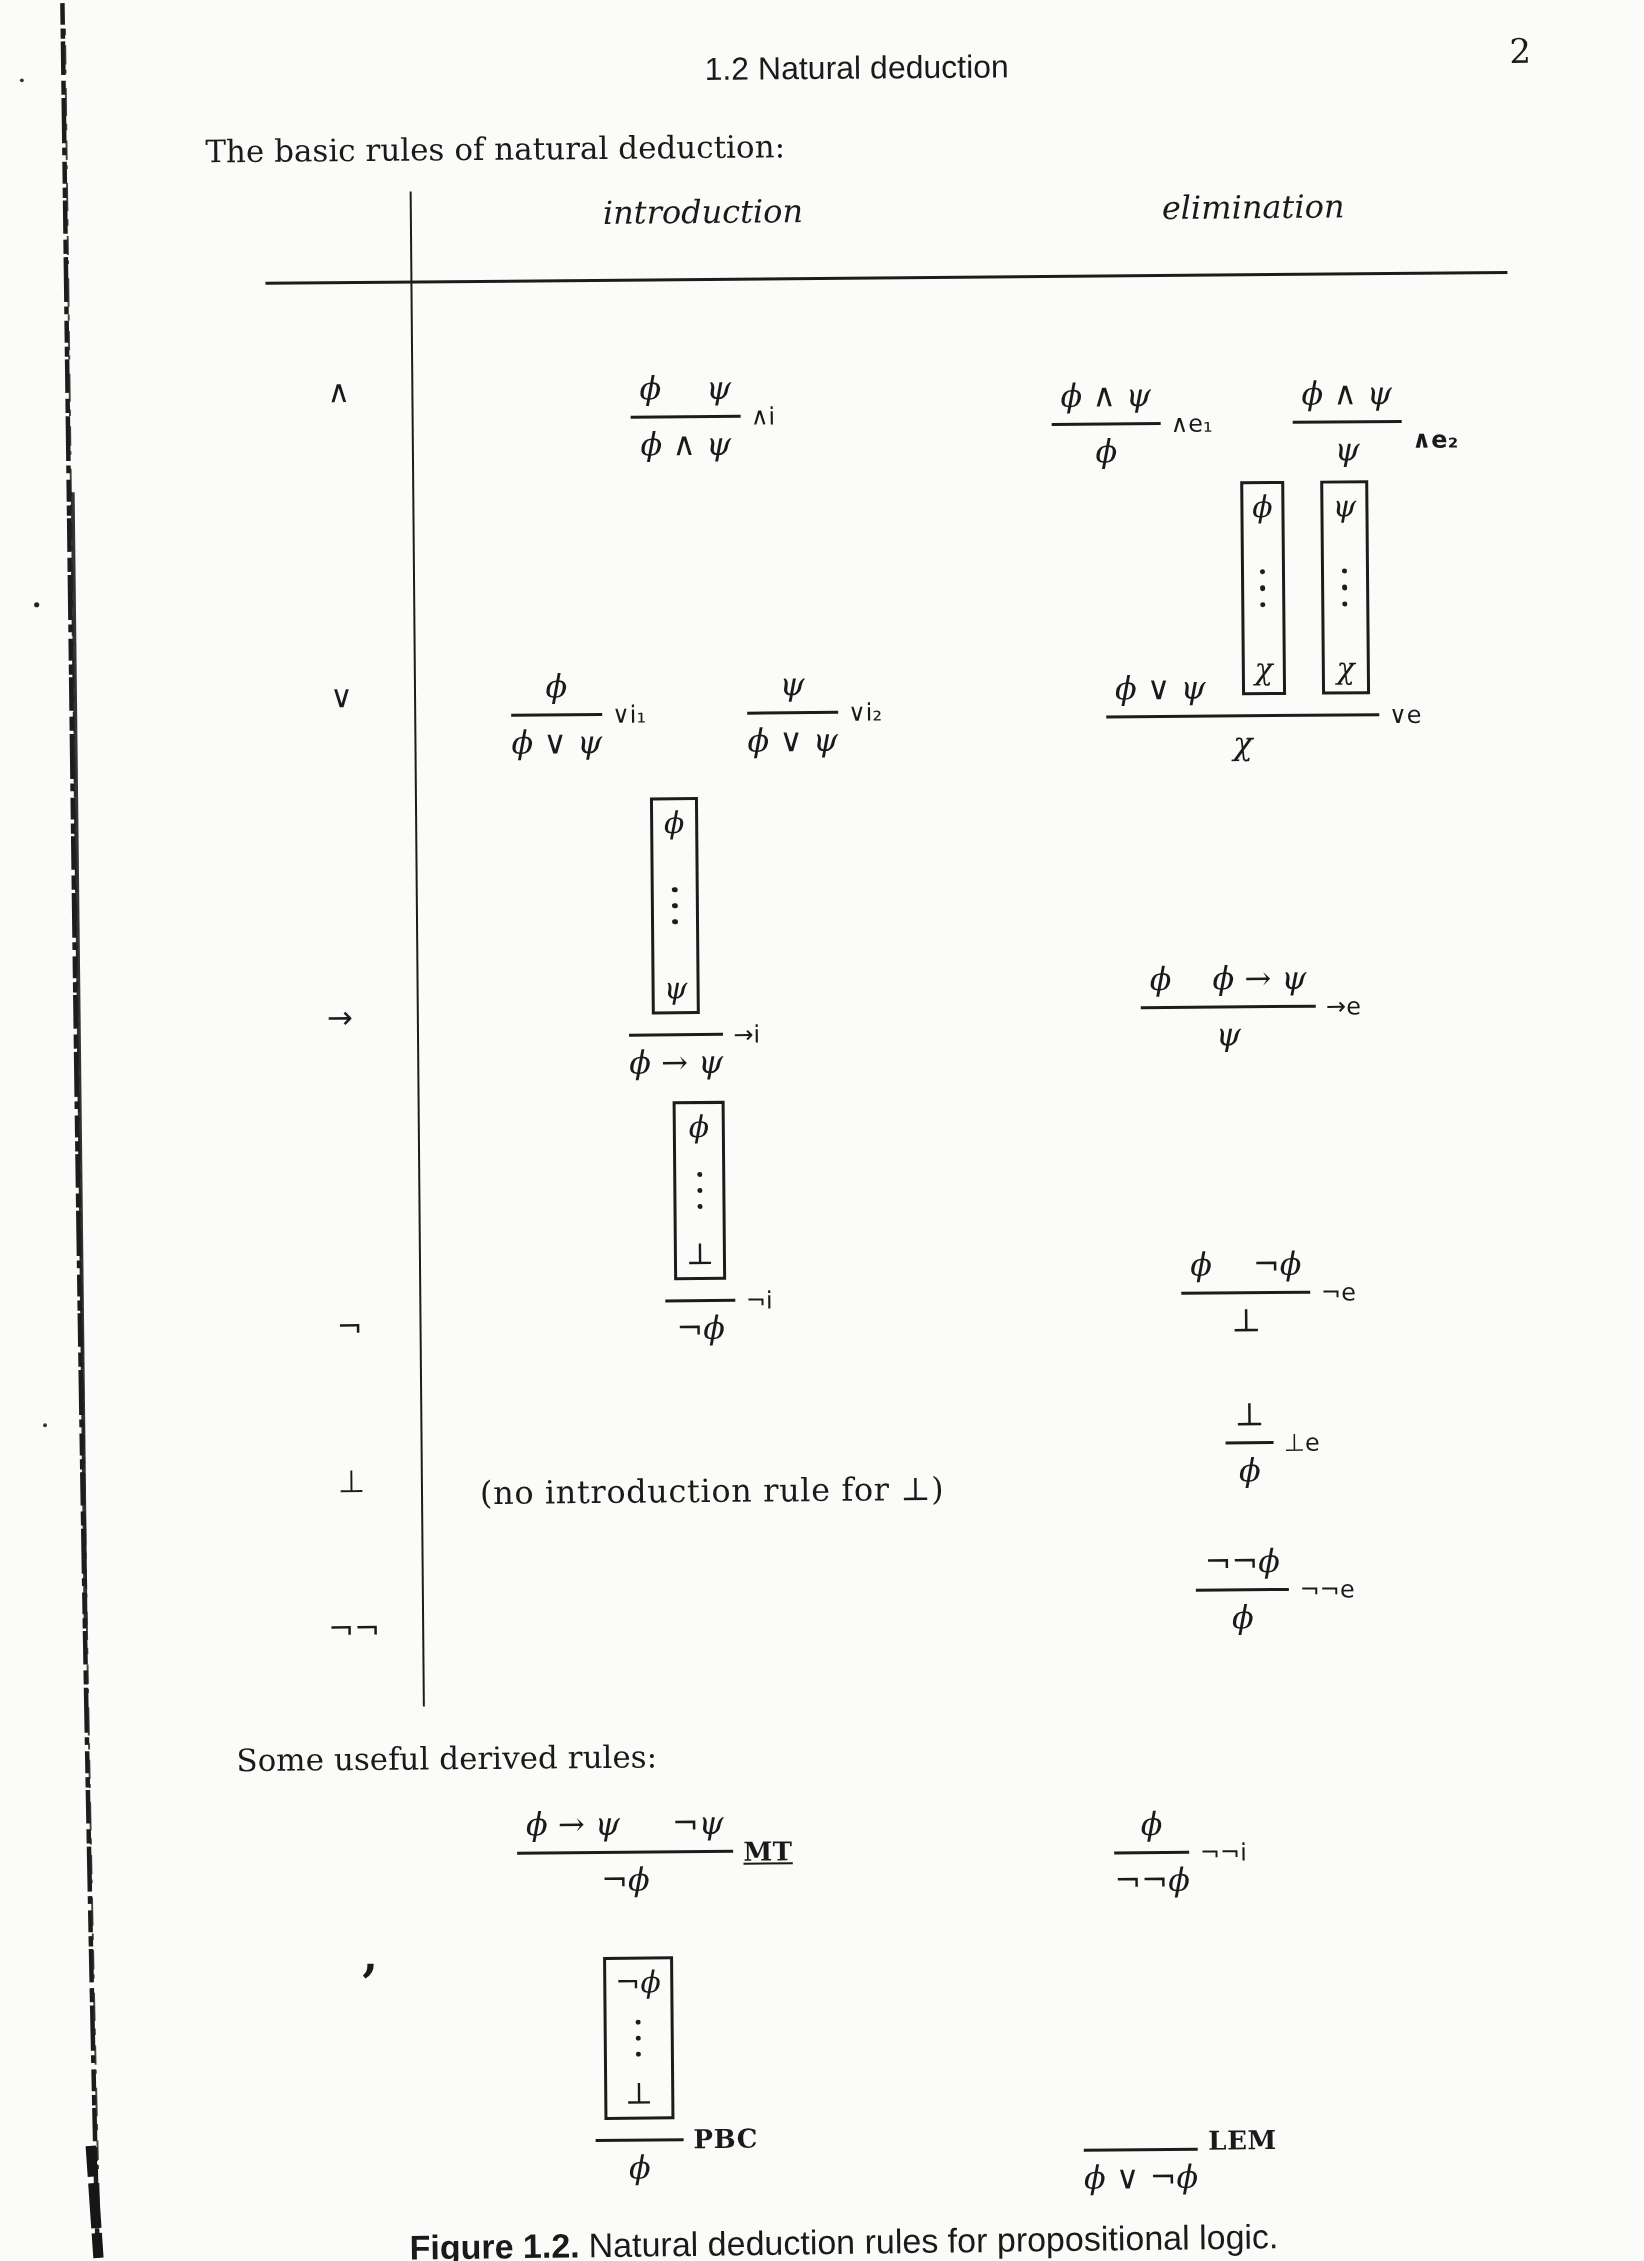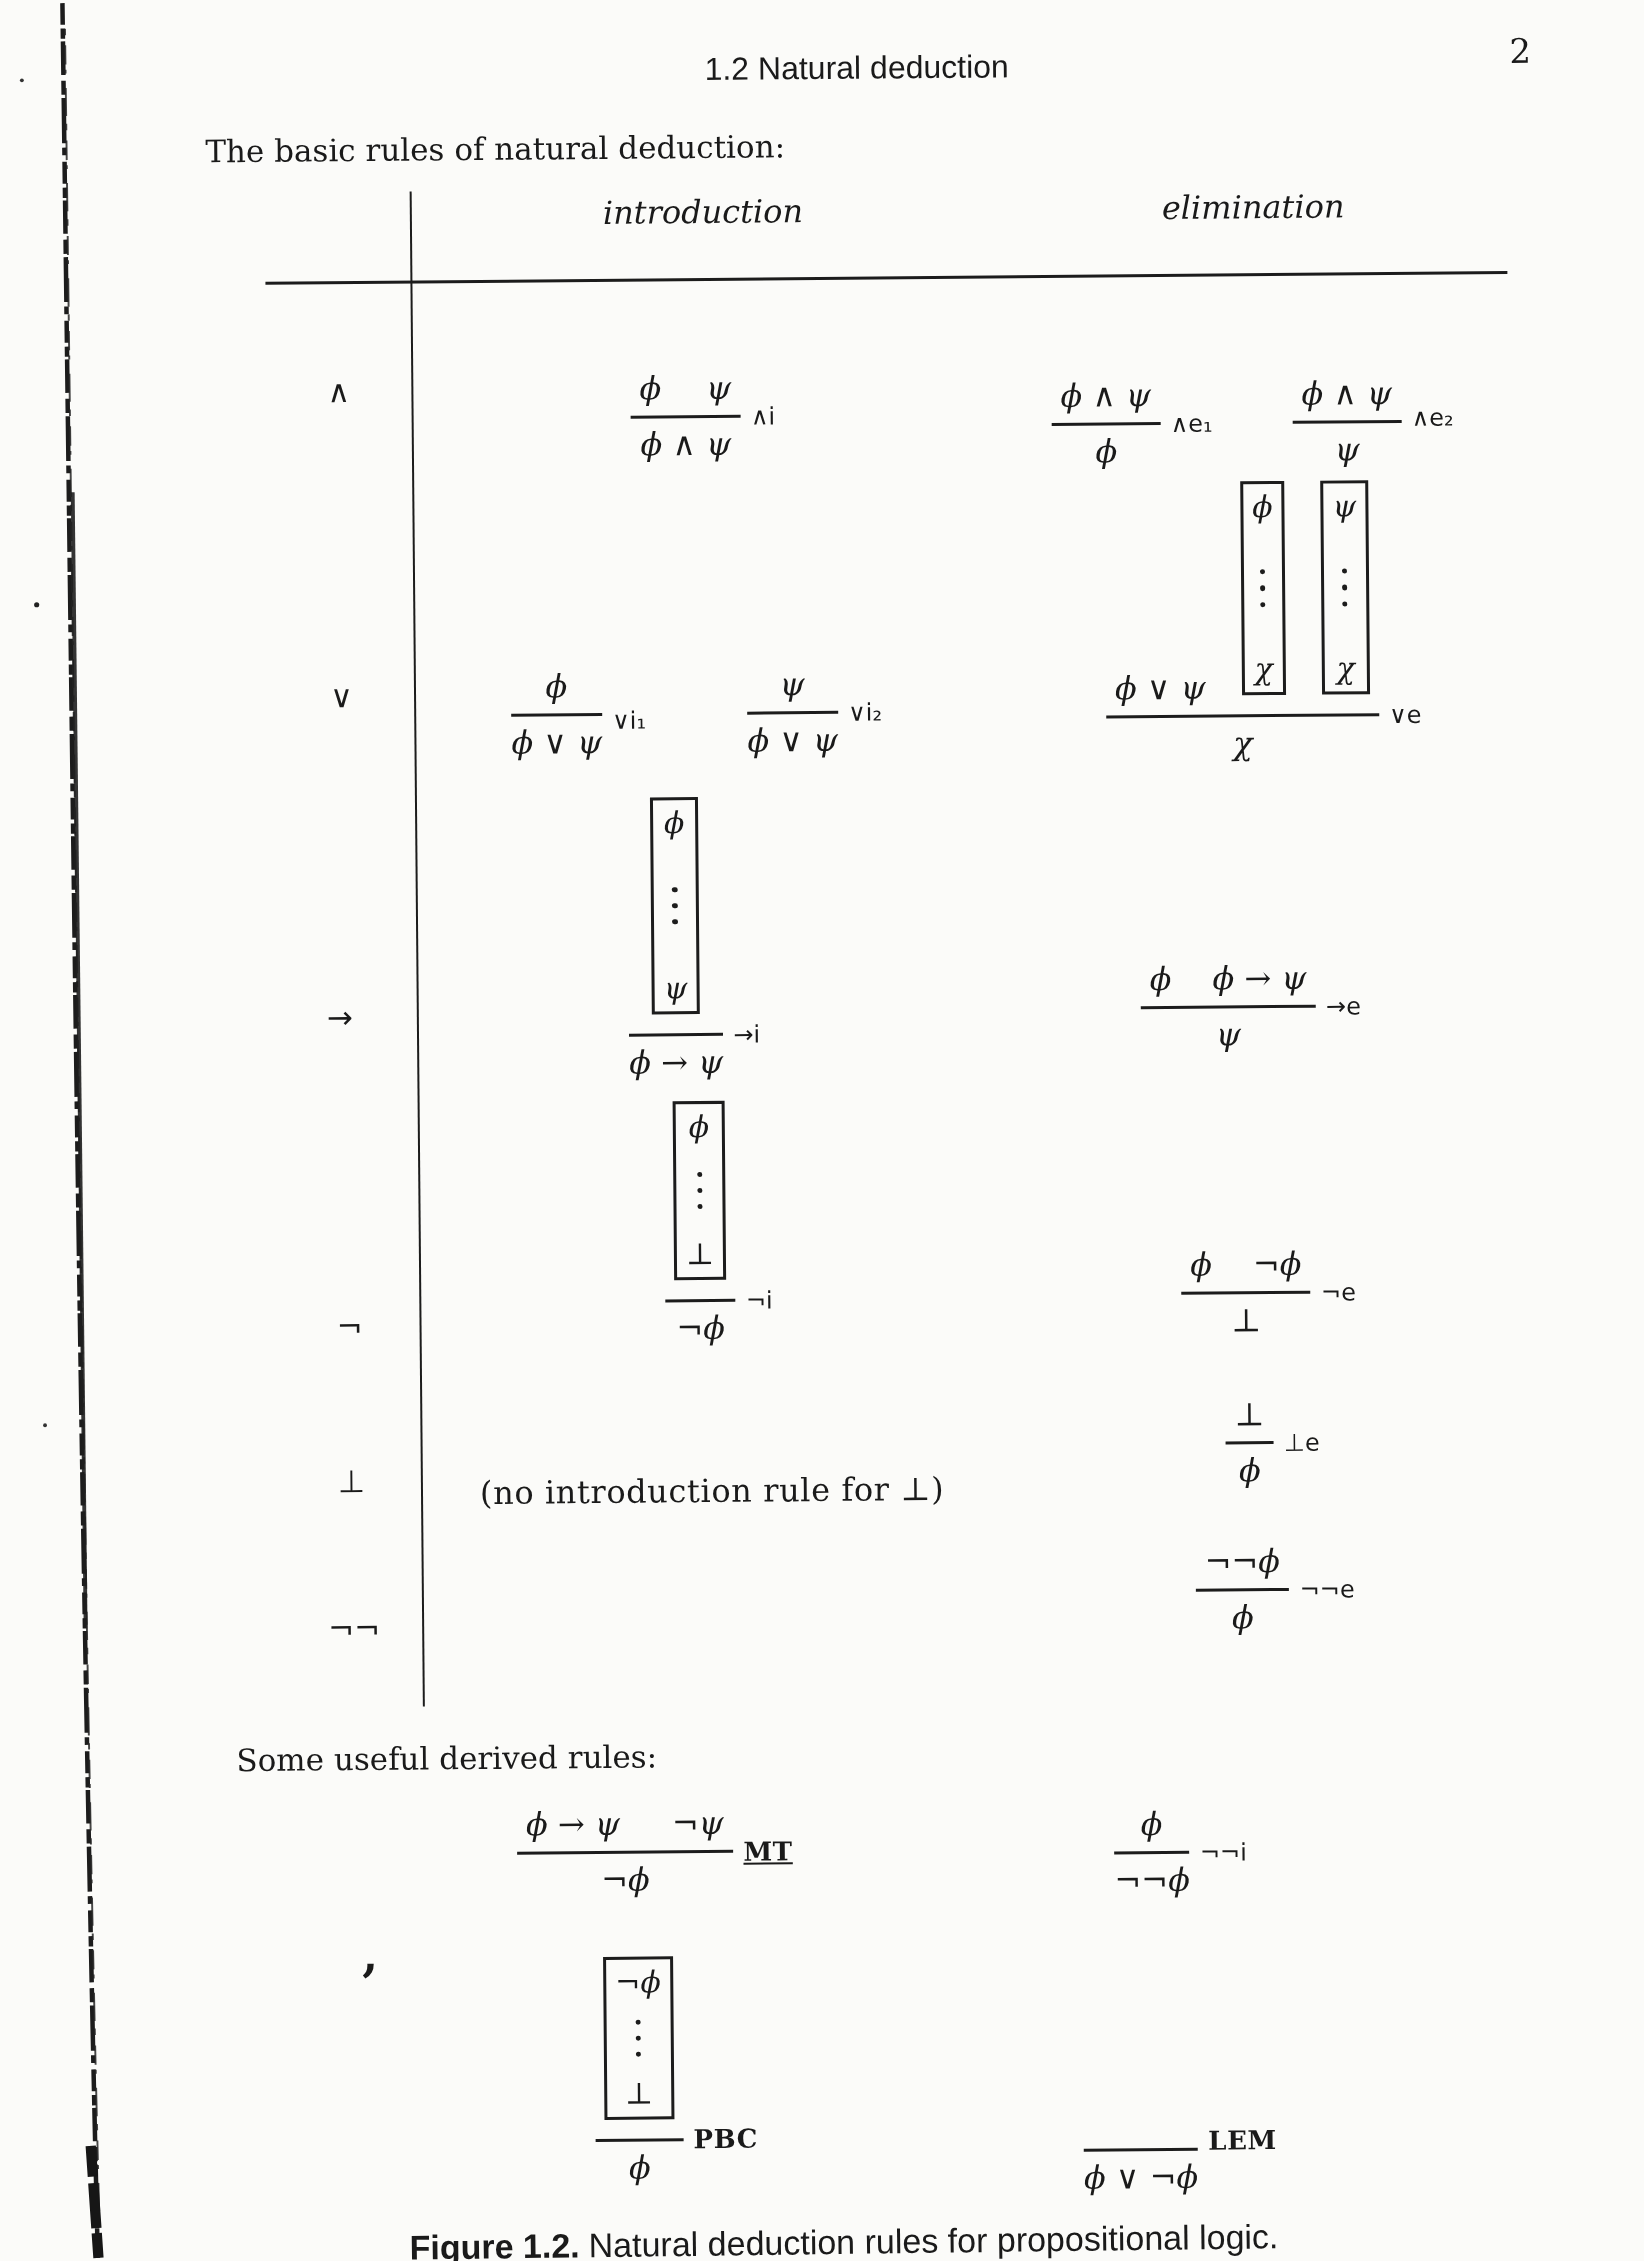--- a/index.html
+++ b/index.html
@@ -121,28 +121,28 @@
           </span>
           <span class="bar"></span>
           <span class="den"><span class="fm">ϕ</span></span>
         </span><span class="rlabel" style="top: 34px;">∧e₁</span></div>
     <div class="rule" id="rule-and-e2"><span class="frac">
           <span class="num">
             <span class="fm">ϕ ∧ ψ</span>
           </span>
           <span class="bar"></span>
           <span class="den"><span class="fm">ψ</span></span>
-        </span><span class="rlabel" style="top: 30px;">∧e₂</span></div>
+        </span><span class="rlabel" style="top: 52px; font-weight: bold;">∧e₂</span></div>
     <div class="rule" id="rule-or-i1"><span class="frac">
           <span class="num">
             <span class="fm">ϕ</span>
           </span>
           <span class="bar"></span>
           <span class="den"><span class="fm">ϕ ∨ ψ</span></span>
-        </span><span class="rlabel" style="top: 40px;">∨i₁</span></div>
+        </span><span class="rlabel" style="top: 34px;">∨i₁</span></div>
     <div class="rule" id="rule-or-i2"><span class="frac">
           <span class="num">
             <span class="fm">ψ</span>
           </span>
           <span class="bar"></span>
           <span class="den"><span class="fm">ϕ ∨ ψ</span></span>
         </span><span class="rlabel" style="top: 34px;">∨i₂</span></div>
     <div class="rule" id="rule-or-e"><span class="frac">
           <span class="num">
             <span class="fm">ϕ ∨ ψ</span>

